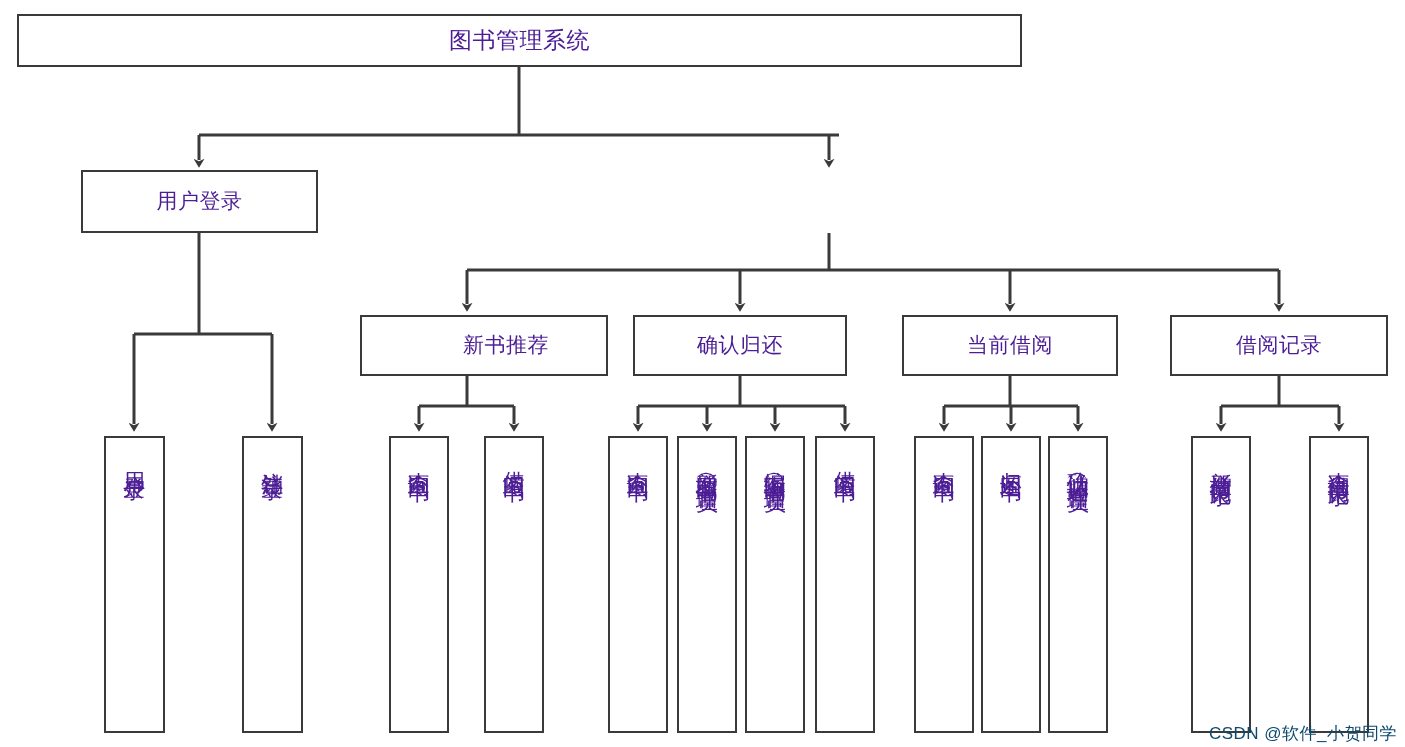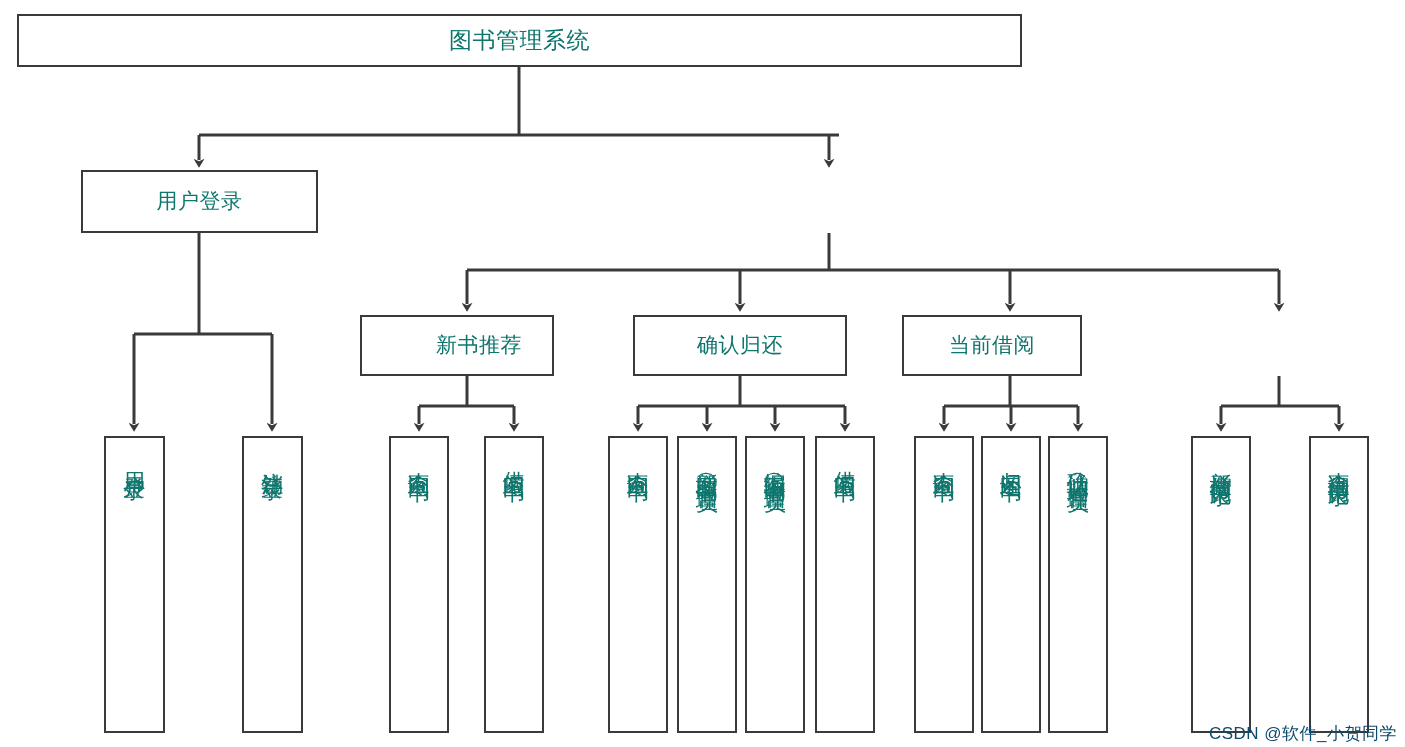--- a/index.html
+++ b/index.html
@@ -24,21 +24,21 @@
   }
   .node{
     position:absolute;
     box-sizing:border-box;
     background:#ffffff;
     border:2.5px solid #3a3a3a;
     display:flex;
     align-items:center;
     justify-content:center;
     text-align:center;
-    color:#0f766e;
+    color:#4c1d95;
     z-index:2;
   }
   .node .lbl{
     display:block;
     line-height:1.18;
     letter-spacing:0.5px;
     white-space:nowrap;
   }
   
   .n-root{ font-size:23px; }
@@ -124,28 +124,31 @@
   </svg>
 
   <div class="node n-root" style="left:17px;top:14px;width:1005px;height:53px;">
     <span class="lbl">图书管理系统</span>
   </div>
 
   <div class="node n-h" style="left:81px;top:170px;width:237px;height:63px;">
     <span class="lbl">用户登录</span>
   </div>
 
-  <div class="node n-h" style="left:360px;top:315px;width:194px;height:61px;padding-left:44px;">
+  <div class="node n-h" style="left:360px;top:315px;width:248px;height:61px;padding-left:44px;">
     <span class="lbl">新书推荐</span>
   </div>
   <div class="node n-h" style="left:633px;top:315px;width:214px;height:61px;">
     <span class="lbl">确认归还</span>
   </div>
-  <div class="node n-h" style="left:902px;top:315px;width:180px;height:61px;">
+  <div class="node n-h" style="left:902px;top:315px;width:216px;height:61px;">
     <span class="lbl">当前借阅</span>
+  </div>
+  <div class="node n-h" style="left:1170px;top:315px;width:218px;height:61px;">
+    <span class="lbl">借阅记录</span>
   </div>
 
   <div class="node n-v" style="left:104px;top:436px;width:61px;height:297px;">
     <span class="lbl">用户登录</span>
   </div>
   <div class="node n-v" style="left:242px;top:436px;width:61px;height:297px;">
     <span class="lbl">注销登录</span>
   </div>
 
   <div class="node n-v" style="left:389px;top:436px;width:60px;height:297px;">

